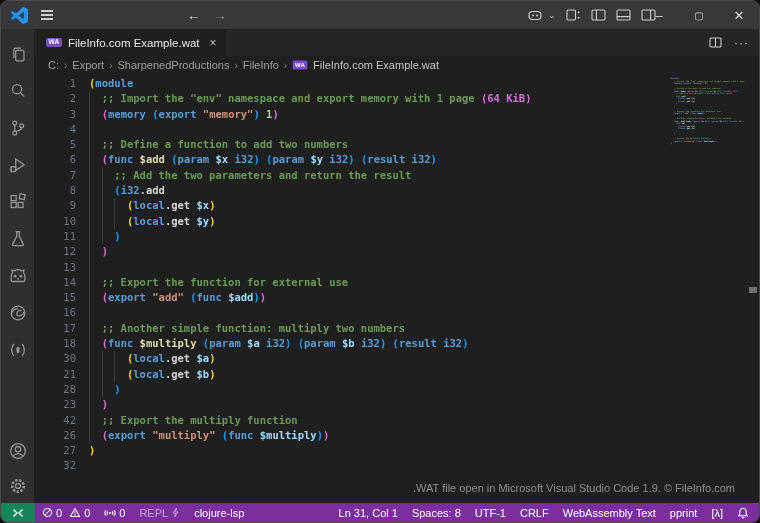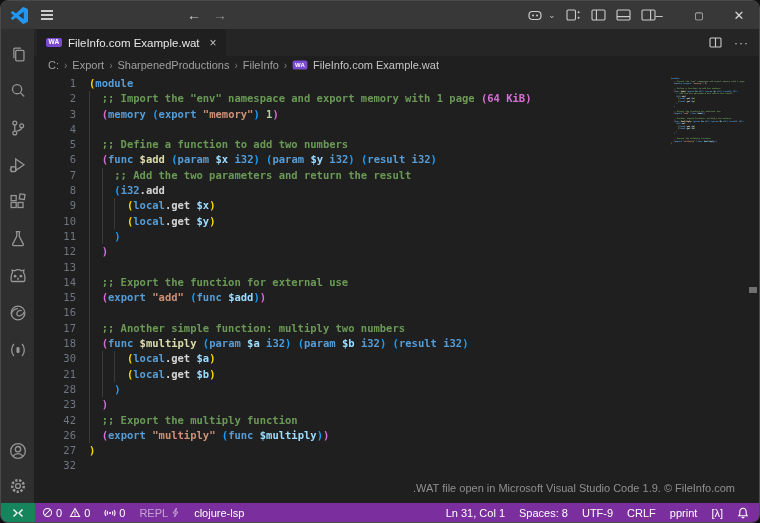--- a/index.html
+++ b/index.html
@@ -391,22 +391,23 @@
           <path d="M5.5 1 2 6h2.5L3.5 10 7 5H4.5z"></path>
         </svg>
     </div>
     <div class="sb-item">
       <span>clojure-lsp</span>
     </div>
     <div class="sb-right" id="sb-right">
 
     <div class="sb-item">Ln 31, Col 1</div>
         <div class="sb-item">Spaces: 8</div>
-        <div class="sb-item">UTF-9</div>
+        <div class="sb-item">UTF-1</div>
         <div class="sb-item">CRLF</div>
+        <div class="sb-item">WebAssembly Text</div>
         <div class="sb-item">pprint</div>
         <div class="sb-item">[λ]</div>
       </div>
     <div class="sb-item" style="padding-right:10px">
       <svg width="12" height="12" viewBox="0 0 12 12" fill="none" stroke="#ffffff" stroke-width="1.1">
           <path d="M6 1.3c-2 0-3.2 1.6-3.2 3.6v2.3L1.8 8.7h8.4L9.2 7.2V4.9c0-2-1.2-3.6-3.2-3.6z"></path>
           <path d="M4.9 10a1.15 1.15 0 0 0 2.2 0"></path>
         </svg>
     </div>
   </div>

